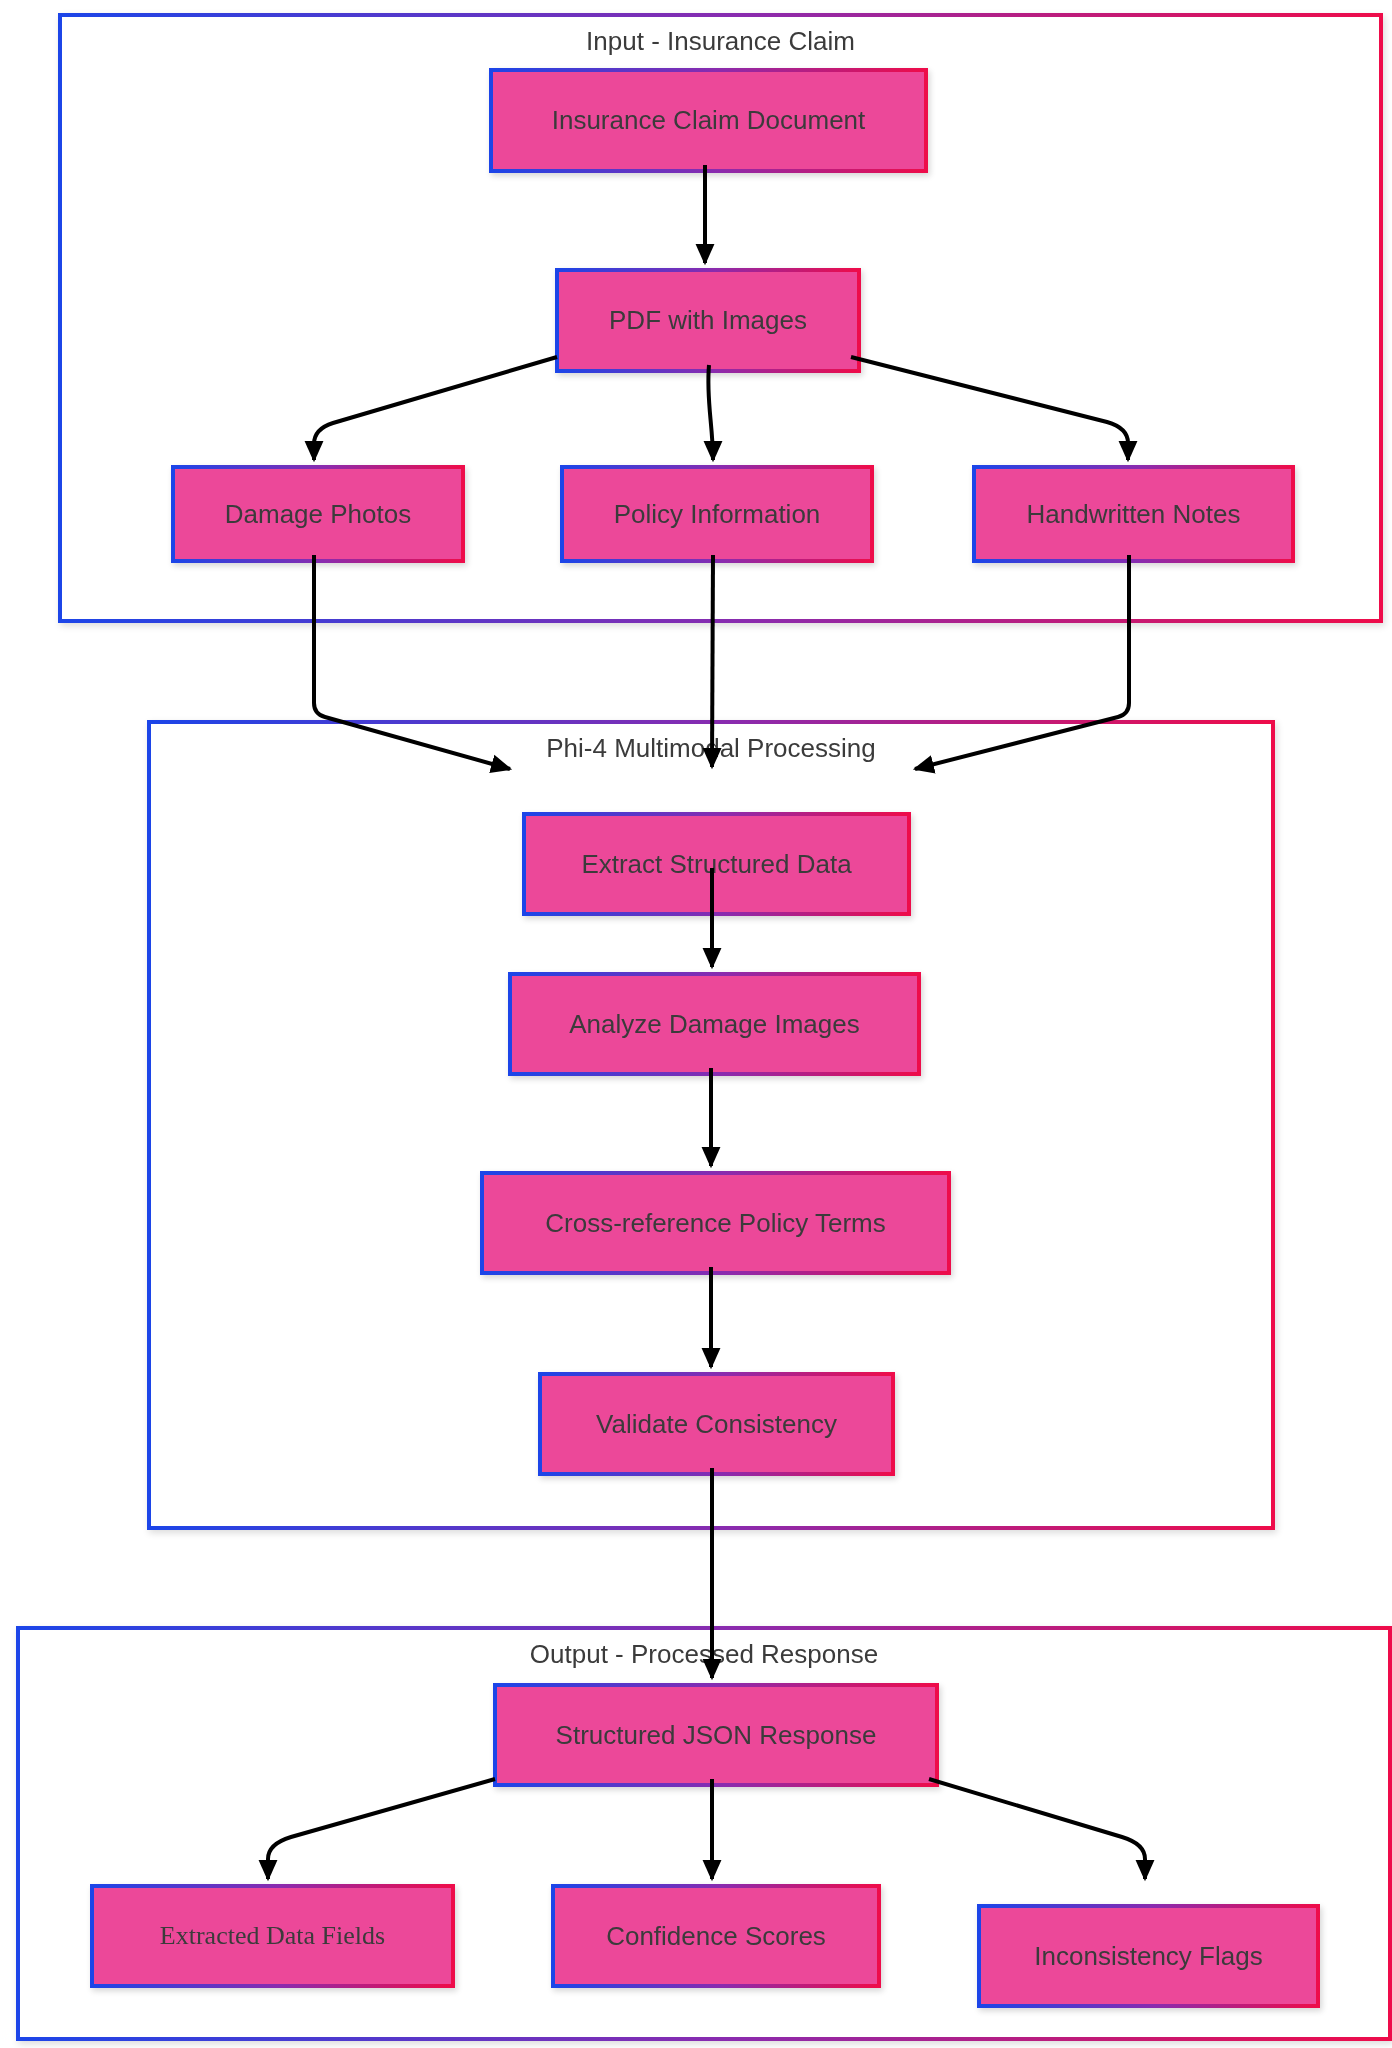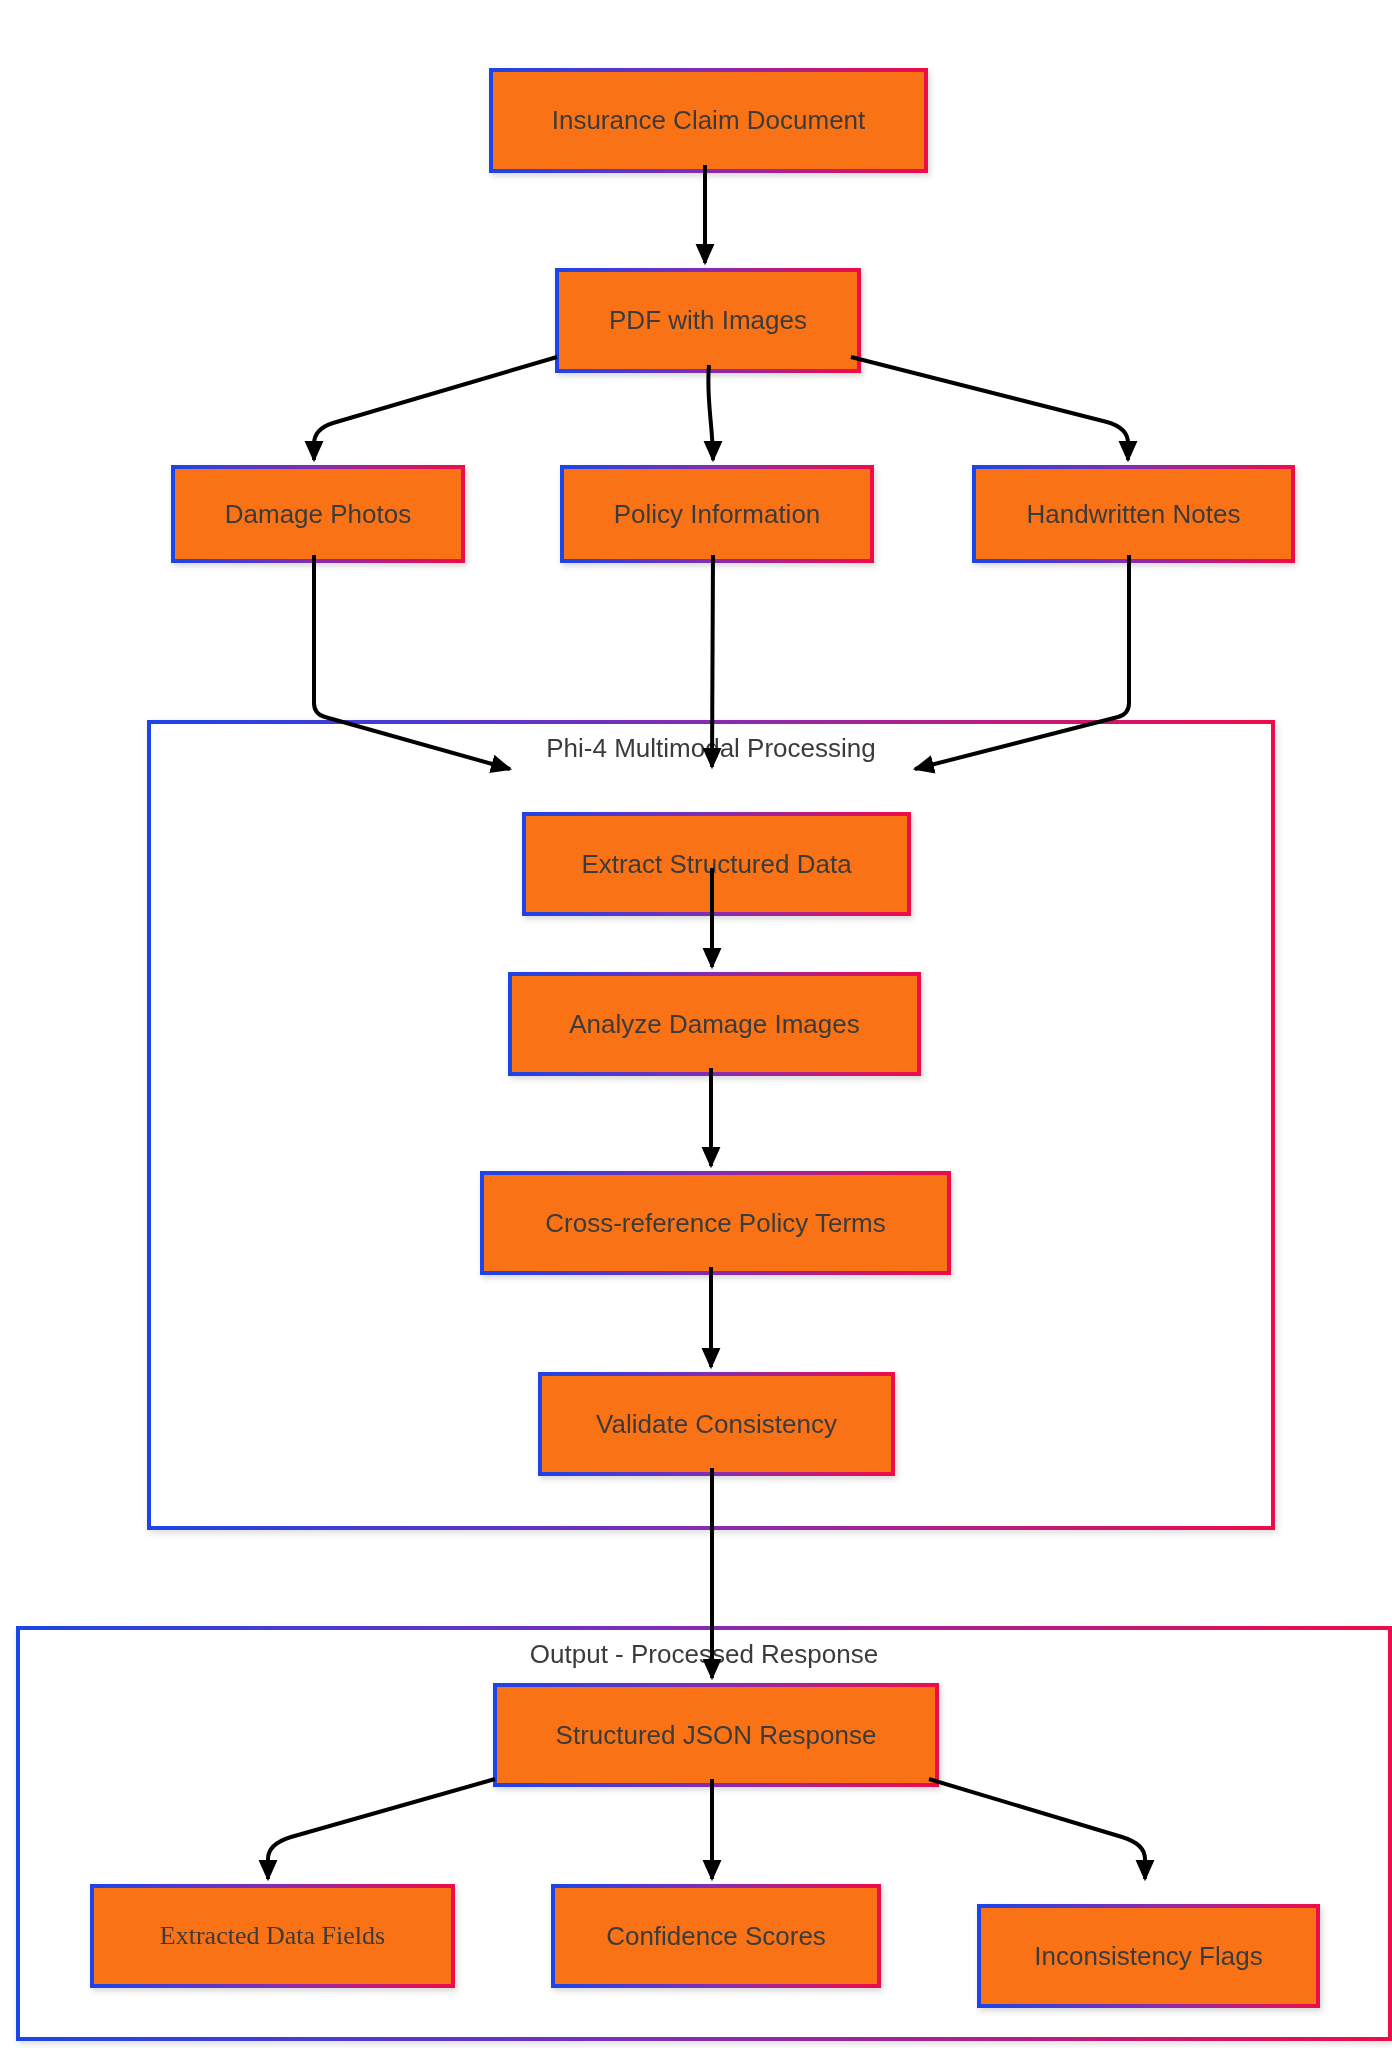--- a/index.html
+++ b/index.html
@@ -36,21 +36,21 @@
     font-size: 26px;
     line-height: 30px;
     color: var(--text);
     white-space: nowrap;
   }
   .node {
     position: absolute;
     display: flex;
     align-items: center;
     justify-content: center;
-    background: #f97316;
+    background: #ec4899;
     border: 4px solid;
     border-image: linear-gradient(90deg, var(--grad-start) 0%, var(--grad-mid) 52%, var(--grad-end) 100%) 1;
     box-shadow: 2px 3px 6px rgba(0,0,0,0.16);
     font-size: 26px;
     color: var(--text);
     text-align: center;
     white-space: nowrap;
     z-index: 2;
   }
   .n-icd      { left: 489px; top: 68px;   width: 431px; height: 97px; }
@@ -80,20 +80,23 @@
     stroke-linecap: butt;
     stroke-linejoin: round;
   }
   .arrowfill { fill: var(--arrow); }
 </style>
 </head>
 <body>
 
 <div class="canvas">
 
+  <div class="container c-input">
+    <div class="container-title">Input - Insurance Claim</div>
+  </div>
 
   <div class="container c-processing">
     <div class="container-title">Phi-4 Multimodal Processing</div>
   </div>
 
   <div class="container c-output">
     <div class="container-title">Output - Processed Response</div>
   </div>
 
   <div class="node n-icd">

